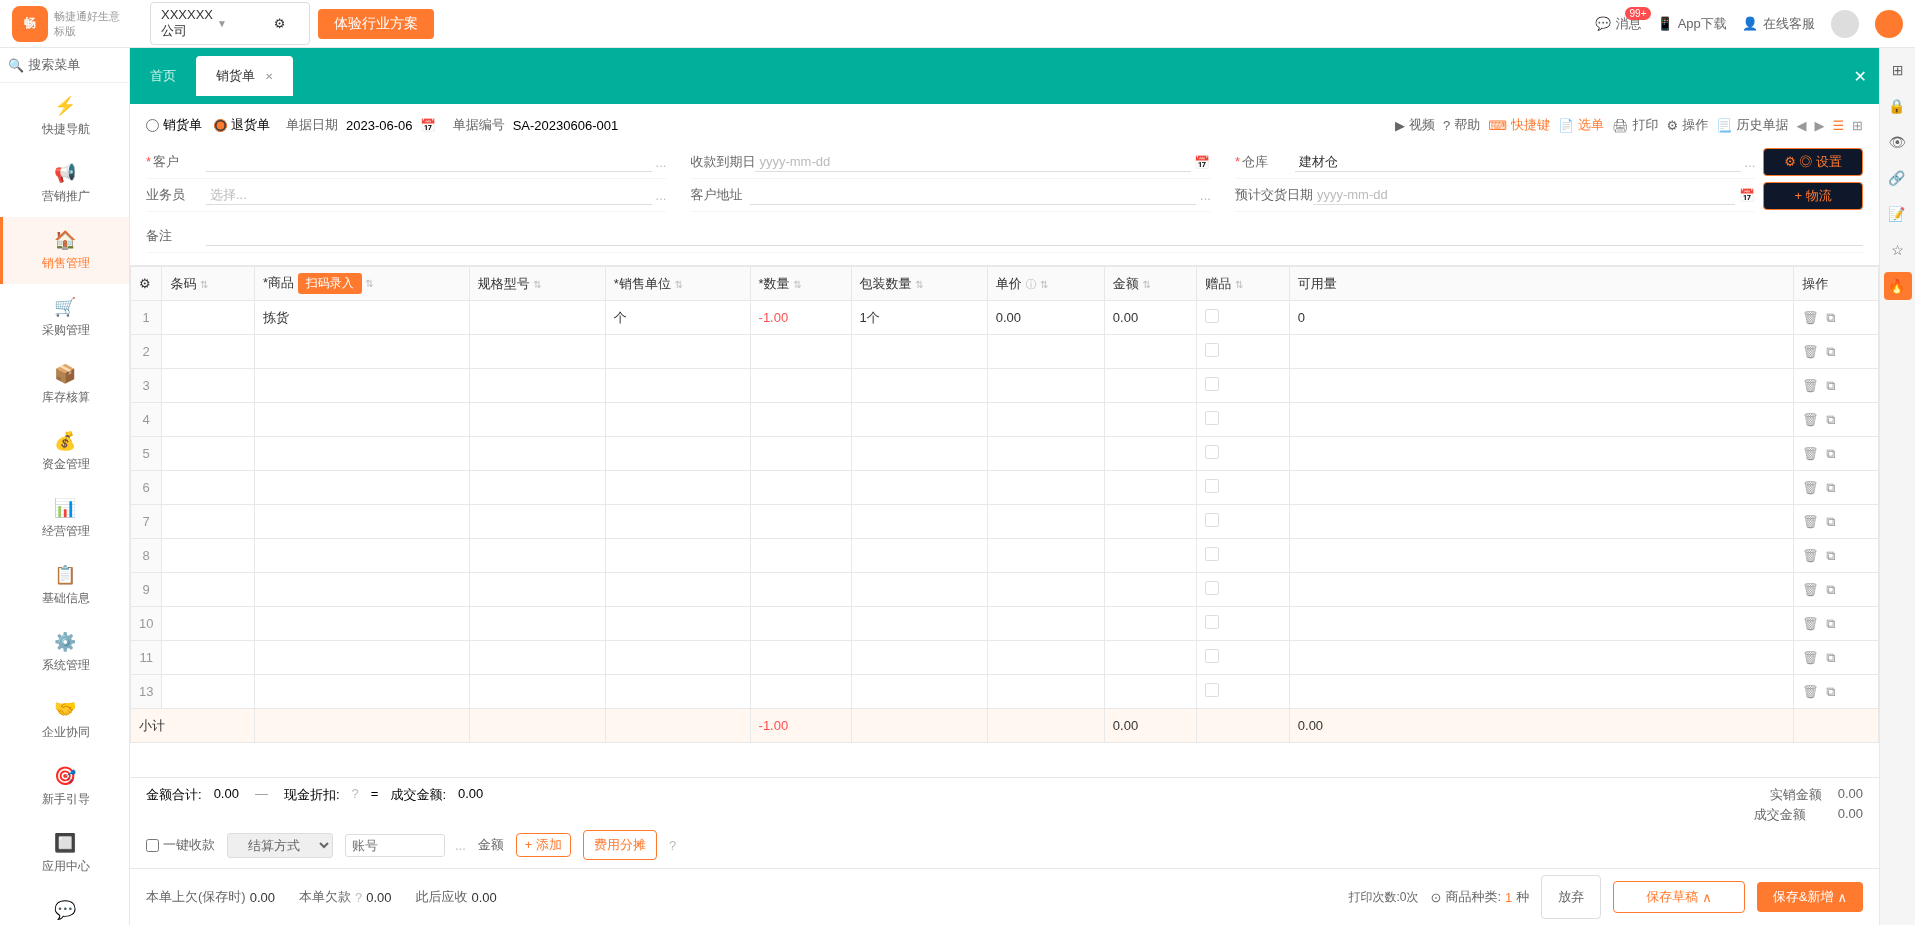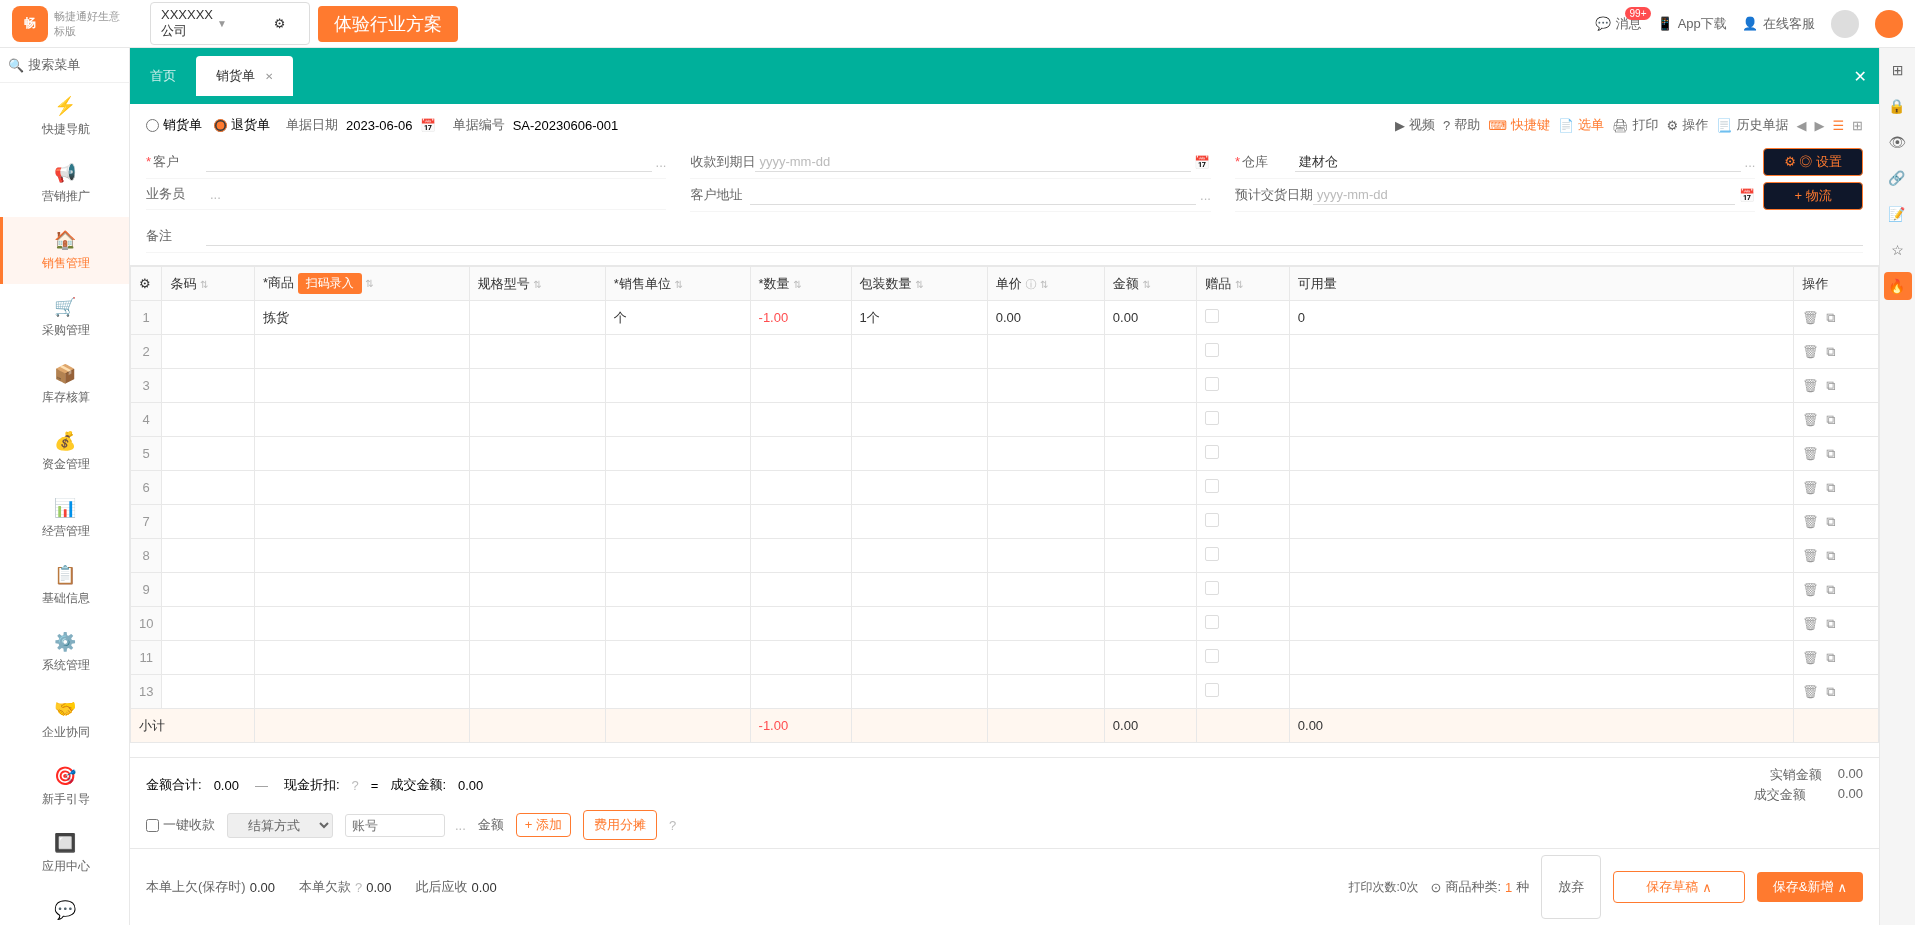--- a/index.html
+++ b/index.html
@@ -8,21 +8,21 @@
     
     .top-bar { height: 48px; background: #fff; border-bottom: 1px solid #e8e8e8; display: flex; align-items: center; padding: 0 12px; gap: 8px; }
     .top-bar-logo { display: flex; align-items: center; gap: 6px; width: 130px; }
     .logo-icon { width: 36px; height: 36px; background: #ff7a2f; border-radius: 8px; display: flex; align-items: center; justify-content: center; color: white; font-weight: bold; font-size: 12px; }
     .logo-text { color: #333; font-size: 13px; line-height: 1.3; }
     .logo-text span { display: block; color: #999; font-size: 11px; }
     .company-selector { display: flex; align-items: center; gap: 4px; border: 1px solid #ddd; border-radius: 4px; padding: 4px 10px; cursor: pointer; background: #fff; min-width: 160px; }
     .company-selector span { flex: 1; color: #333; }
     .company-selector .arrow { color: #999; font-size: 10px; }
     .settings-icon { width: 32px; height: 32px; display: flex; align-items: center; justify-content: center; color: #666; cursor: pointer; }
-    .trial-btn { background: #ff7a2f; color: white; border: none; border-radius: 4px; padding: 6px 16px; cursor: pointer; font-size: 18px; }
+    .trial-btn { background: #ff7a2f; color: white; border: none; border-radius: 4px; padding: 6px 16px; cursor: pointer; font-size: 14px; }
     .top-right { margin-left: auto; display: flex; align-items: center; gap: 16px; }
     .top-right-item { display: flex; align-items: center; gap: 4px; color: #666; cursor: pointer; position: relative; }
     .badge { background: #ff4d4f; color: white; border-radius: 10px; padding: 1px 5px; font-size: 10px; position: absolute; top: -8px; right: -10px; }
     .avatar { width: 28px; height: 28px; border-radius: 50%; background: #ddd; }
 
     
     .main-layout { display: flex; flex: 1; overflow: hidden; }
 
     
     .sidebar { width: 130px; background: #fff; border-right: 1px solid #e8e8e8; display: flex; flex-direction: column; overflow-y: auto; }
@@ -72,35 +72,35 @@
     .data-table .row-num { color: #999; text-align: center; background: #fafafa; width: 30px; }
     .data-table .negative { color: #ff4d4f; }
     .scan-btn { background: #ff7a2f; color: white; border: none; border-radius: 3px; padding: 2px 8px; font-size: 12px; cursor: pointer; }
     .col-settings { width: 30px; text-align: center; }
     .subtotal-row td { background: #fff7f0; font-weight: 500; }
     th .sort-icon { color: #bbb; font-size: 10px; }
     th .help-icon { color: #bbb; font-size: 11px; }
 
     
     .bottom-area { background: #fff; border-top: 1px solid #e8e8e8; padding: 8px 16px; }
-    .bottom-top { display: flex; align-items: center; gap: 12px; margin-bottom: 6px; }
+    .bottom-top { display: flex; align-items: flex-start; gap: 12px; margin-bottom: 6px; }
     .dash { color: #999; margin: 0 4px; }
     .bottom-payments { display: flex; align-items: center; gap: 12px; }
     .payment-item { display: flex; align-items: center; gap: 6px; }
     .payment-item label { color: #666; }
     .add-btn { color: #ff7a2f; border: 1px solid #ff7a2f; border-radius: 4px; padding: 2px 8px; cursor: pointer; background: white; }
     .expense-btn { background: #fff; border: 1px solid #ff7a2f; color: #ff7a2f; border-radius: 4px; padding: 5px 10px; cursor: pointer; }
     .checkbox-item { display: flex; align-items: center; gap: 4px; color: #666; }
 
     
     .status-bar { background: #fff; border-top: 1px solid #e8e8e8; display: flex; align-items: center; padding: 6px 16px; gap: 24px; }
     .status-item { display: flex; align-items: center; gap: 4px; color: #666; }
     .status-item .val { color: #333; }
     .status-right { margin-left: auto; display: flex; align-items: center; gap: 12px; }
-    .btn-discard { border: 1px solid #ddd; background: white; color: #666; border-radius: 4px; padding: 22px 16px; cursor: pointer; }
+    .btn-discard { border: 1px solid #ddd; background: white; color: #666; border-radius: 4px; padding: 12px 16px; cursor: pointer; }
     .btn-draft { border: 1px solid #ff7a2f; background: white; color: #ff7a2f; border-radius: 4px; padding: 6px 32px; cursor: pointer; display: flex; align-items: center; gap: 4px; }
     .btn-save { background: #ff7a2f; color: white; border: none; border-radius: 4px; padding: 6px 16px; cursor: pointer; display: flex; align-items: center; gap: 4px; }
     .print-info { color: #666; font-size: 12px; }
     .product-type { display: flex; align-items: center; gap: 4px; color: #666; font-size: 12px; }
     .product-type .count { color: #ff7a2f; }
 
     
     .right-panel { width: 36px; background: #f5f5f5; border-left: 1px solid #e8e8e8; display: flex; flex-direction: column; align-items: center; padding: 8px 0; gap: 8px; }
     .right-btn { width: 28px; height: 28px; display: flex; align-items: center; justify-content: center; cursor: pointer; color: #666; font-size: 14px; border-radius: 4px; }
     .right-btn.orange { background: #ff7a2f; color: white; }
@@ -284,20 +284,21 @@
         <div style="display:flex; gap:0; margin-bottom:8px; position:relative;">
 
           <div style="flex:1; padding-right:12px;">
             <div class="form-row">
               <label><span class="required">*</span><span>客户</span></label>
               <input class="form-input" placeholder="" style="">
               <span class="form-dots">...</span>
             </div>
             <div class="form-row">
               <label>业务员</label>
+              <input class="form-input" placeholder="选择..." style="">
               <span class="form-dots">...</span>
             </div>
           </div>
 
           <div style="flex:1; padding:0 12px;">
             <div class="form-row">
               <label>收款到期日</label>
               <input class="form-input" placeholder="yyyy-mm-dd" style="">
               <span class="form-cal">📅</span>
             </div>

